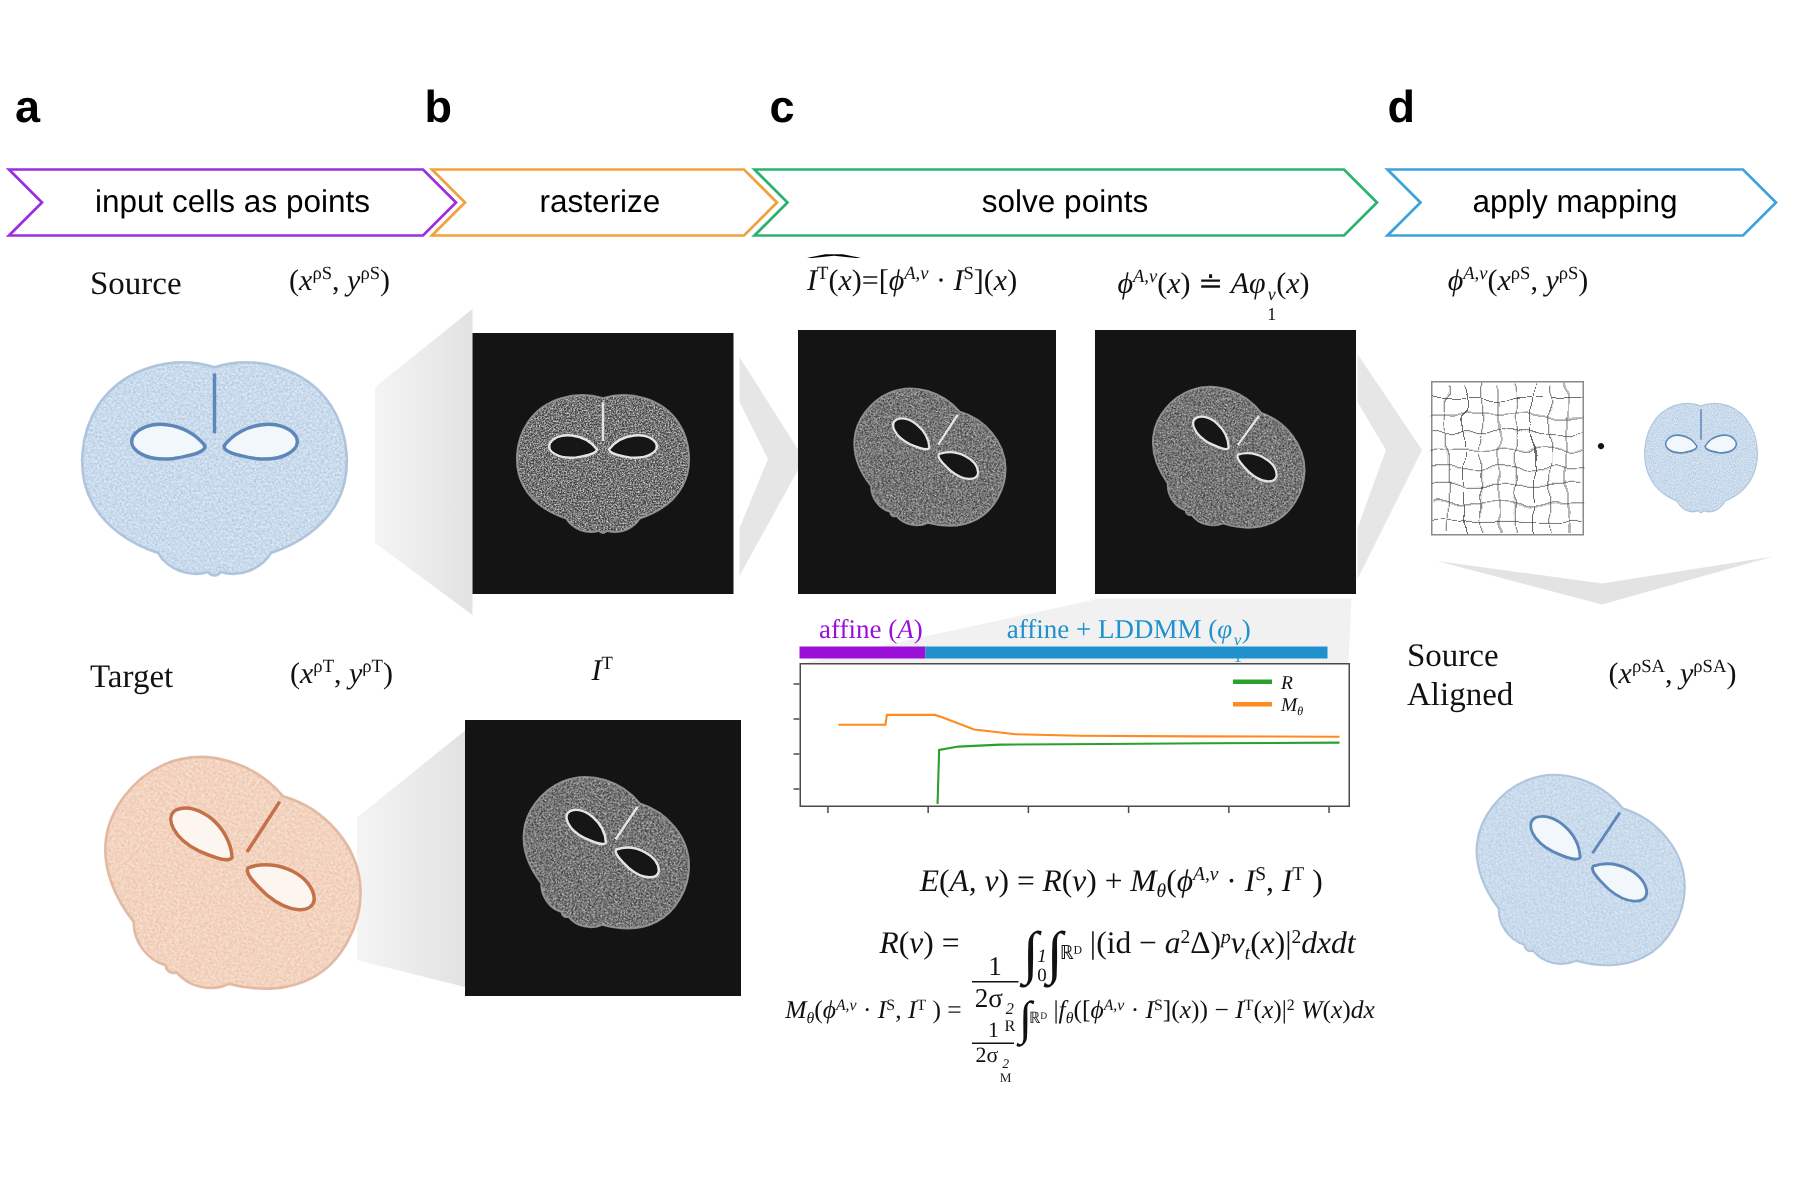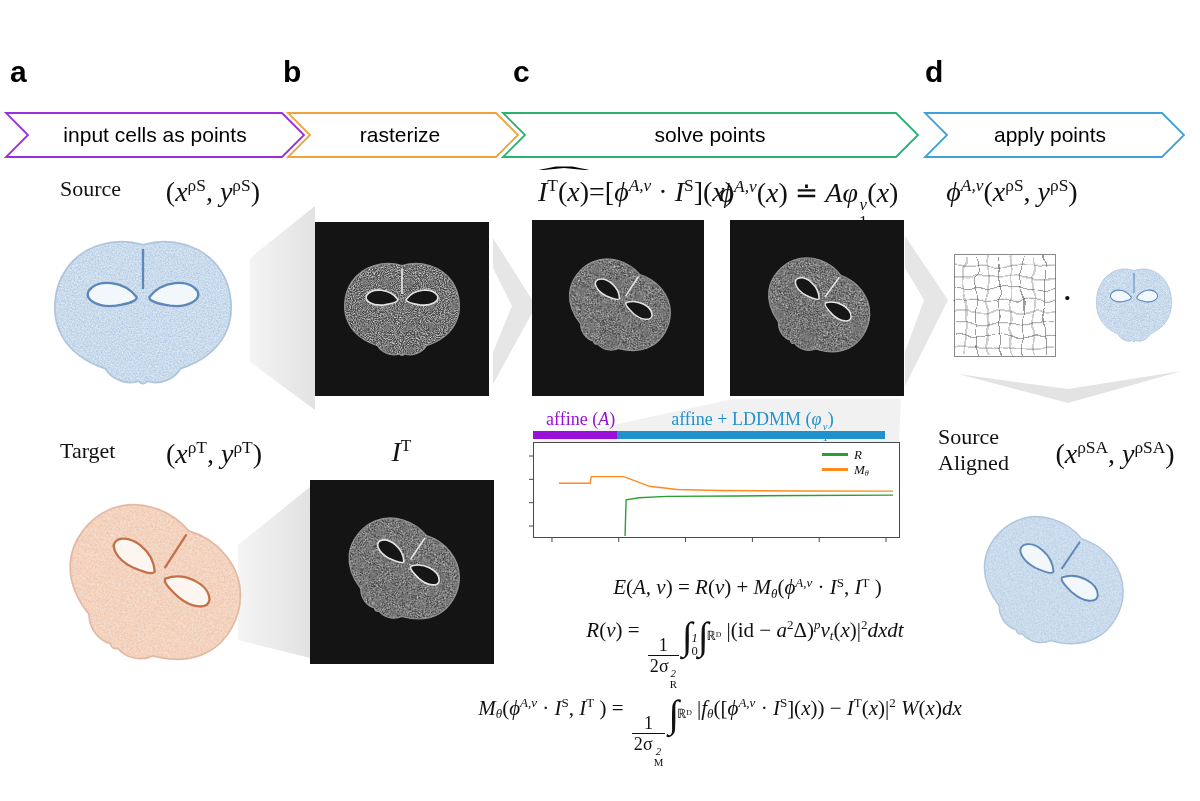--- a/index.html
+++ b/index.html
@@ -3,21 +3,21 @@
 <meta charset="utf-8">
 <style>
   html,body{margin:0;padding:0;background:#fff;}
   #canvas{position:relative;width:1200px;height:801px;background:#fff;overflow:hidden;
           font-family:"Liberation Serif",serif;color:#111;}
   .abs{position:absolute;}
   .letter{font-family:"Liberation Sans",sans-serif;font-weight:bold;font-size:30px;color:#000;}
   .bannerlabel{font-family:"Liberation Sans",sans-serif;font-size:21px;color:#000;
                text-align:center;line-height:44px;height:44px;}
   .slabel{font-size:22px;color:#111;}
-  .eq{font-size:28px;white-space:nowrap;}
+  .eq{font-size:20px;white-space:nowrap;}
   .it{font-style:italic;}
   sup{font-size:62%;vertical-align:0.55em;line-height:0;}
   sub{font-size:62%;vertical-align:-0.3em;line-height:0;}
   .ss{display:inline-flex;flex-direction:column;font-size:60%;line-height:1.05;
       vertical-align:-0.45em;margin-left:1px;}
   .frac{display:inline-flex;flex-direction:column;align-items:center;font-size:86%;
         line-height:1.12;vertical-align:-0.8em;margin:0 3px;}
   .den{border-top:1.4px solid #111;padding:0 2px;}
   .big{font-size:185%;vertical-align:-0.32em;letter-spacing:-2px;}
   .hat{position:relative;display:inline-block;}
@@ -103,21 +103,21 @@
 
   <svg class="abs" style="left:0;top:111px;width:1200px;height:48px">
     <polygon points="6,2 282,2 304,24 282,46 6,46 28,24" fill="#fff" stroke-width="1.8" stroke="#9b2fe0"></polygon>
     <polygon points="288,2 496,2 518,24 496,46 288,46 310,24" fill="#fff" stroke-width="1.8" stroke="#efa33e"></polygon>
     <polygon points="503,2 896,2 918,24 896,46 503,46 525,24" fill="#fff" stroke-width="1.8" stroke="#2bb271"></polygon>
     <polygon points="925,2 1162,2 1184,24 1162,46 925,46 947,24" fill="#fff" stroke-width="1.8" stroke="#3ea2da"></polygon>
   </svg>
   <div class="abs bannerlabel" style="left:300px;top:113px;width:200px">rasterize</div>
   <div class="abs bannerlabel" style="left:30px;top:113px;width:250px">input cells as points</div>
   <div class="abs bannerlabel" style="left:520px;top:113px;width:380px">solve points</div>
-  <div class="abs bannerlabel" style="left:930px;top:113px;width:240px">apply points</div>
+  <div class="abs bannerlabel" style="left:930px;top:113px;width:240px">apply mapping</div>
 
   <div class="abs slabel" style="left:60px;top:176px">Source</div>
   <div class="abs eq" style="left:150px;top:176px;width:110px;text-align:right"><span>(</span><span class="it">x</span><sup>ρS</sup><span>, </span><span class="it">y</span><sup>ρS</sup><span>)</span></div>
   <div class="abs eq" style="left:538px;top:176px"><span class="hat"><span class="it">I</span><sup>T</sup><span>(</span><span class="it">x</span><span>)</span></span><span><span>=[</span><span class="it">ϕ</span><sup class="it">A,v</sup><span> · </span><span class="it">I</span><sup>S</sup><span>](</span><span class="it">x</span><span>)</span></span></div>
   <div class="abs eq ctr" style="left:714px;top:176px;width:190px"><span class="it">ϕ</span><sup class="it">A,v</sup><span>(</span><span class="it">x</span><span>) ≐ </span><span class="it">A</span><span class="it">φ</span><span class="ss">
         <span class="it">v</span>
         <span>1</span>
       </span><span>(</span><span class="it">x</span><span>)</span></div>
   <div class="abs eq ctr" style="left:932px;top:176px;width:160px"><span class="it">ϕ</span><sup class="it">A,v</sup><span>(</span><span class="it">x</span><sup>ρS</sup><span>, </span><span class="it">y</span><sup>ρS</sup><span>)</span></div>
 
@@ -228,21 +228,21 @@
   <div class="abs eq ctr" style="left:545px;top:613px;width:400px;font-size:21px"><span class="it">R</span><span>(</span><span class="it">v</span><span>) = </span><span class="frac">
         <span class="num"><span>1</span></span>
         <span class="den"><span>2σ</span><span class="ss">
             <span class="it">2</span>
             <span>R</span>
           </span></span>
       </span><span class="big">∫</span><span class="ss">
         <span class="it">1</span>
         <span>0</span>
       </span><span class="big">∫</span><sub>ℝᴰ</sub><span> |(id − </span><span class="it">a</span><sup>2</sup><span>Δ)</span><sup class="it">p</sup><span class="it">v</span><sub class="it">t</sub><span>(</span><span class="it">x</span><span>)|</span><sup>2</sup><span class="it">dxdt</span></div>
-  <div class="abs eq ctr" style="left:430px;top:691px;width:580px;font-size:21px"><span class="it">M</span><sub class="it">θ</sub><span>(</span><span class="it">ϕ</span><sup class="it">A,v</sup><span> · </span><span class="it">I</span><sup>S</sup><span>, </span><span class="it">I</span><sup>T</sup><span> ) = </span><span class="frac">
+  <div class="abs eq ctr" style="left:430px;top:661px;width:580px;font-size:17px"><span class="it">M</span><sub class="it">θ</sub><span>(</span><span class="it">ϕ</span><sup class="it">A,v</sup><span> · </span><span class="it">I</span><sup>S</sup><span>, </span><span class="it">I</span><sup>T</sup><span> ) = </span><span class="frac">
         <span class="num"><span>1</span></span>
         <span class="den"><span>2σ</span><span class="ss">
             <span class="it">2</span>
             <span>M</span>
           </span></span>
       </span><span class="big">∫</span><sub>ℝᴰ</sub><span> |</span><span class="it">f</span><sub class="it">θ</sub><span>([</span><span class="it">ϕ</span><sup class="it">A,v</sup><span> · </span><span class="it">I</span><sup>S</sup><span>](</span><span class="it">x</span><span>)) − </span><span class="it">I</span><sup>T</sup><span>(</span><span class="it">x</span><span>)|</span><sup>2</sup><span> </span><span class="it">W</span><span>(</span><span class="it">x</span><span>)</span><span class="it">dx</span></div>
 
 </div>
 
 </body></html>

